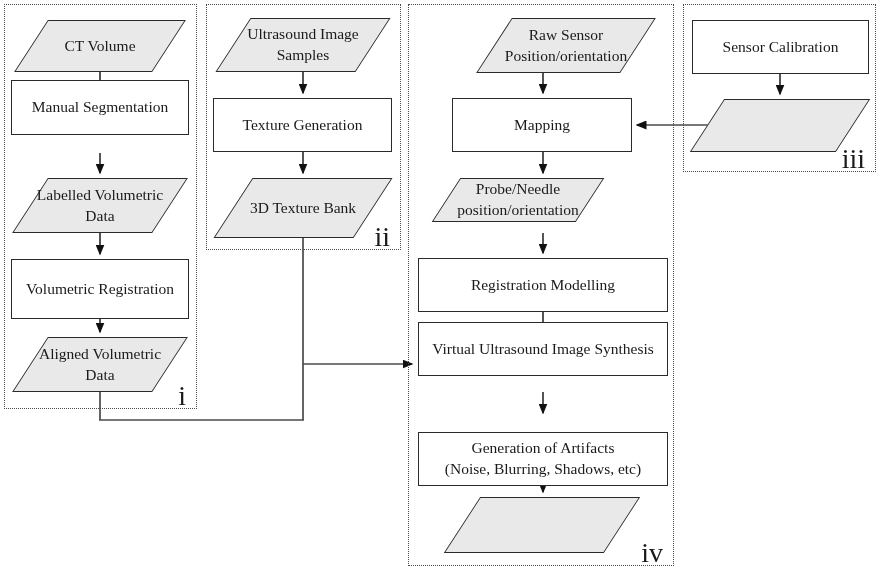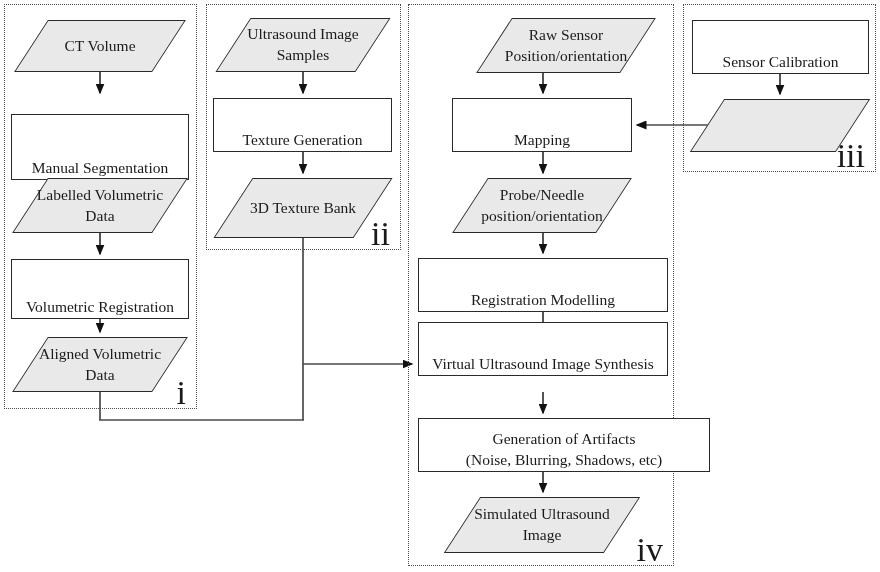--- a/index.html
+++ b/index.html
@@ -30,21 +30,21 @@
     width: 880px; height: 572px;
   }
   .group {
     position: absolute;
     border: 1px dotted var(--group_border);
   }
   .glabel {
     position: absolute;
     right: 10px;
     bottom: -2px;
-    font-size: 34px;
+    font-size: 28px;
     color: var(--text);
     line-height: 1.0;
   }
   .node {
     position: absolute;
     display: flex;
     align-items: center;
     justify-content: center;
   }
   .node .txt {
@@ -53,21 +53,20 @@
     text-align: center;
     white-space: pre-line;
     font-size: 15.5px;
     line-height: 1.35;
     color: var(--text);
     padding: 0 2px;
   }
   .node.rect {
     background: var(--process_fill);
     border: 1.4px solid var(--shape_border);
-    align-items: flex-end;
   }
   .node.para .pbg {
     position: absolute;
     top: 0; bottom: 0;
     left: 17px; right: 17px;
     background: var(--data_fill);
     border: 1.3px solid var(--shape_border);
     transform: skewX(-33deg);
     z-index: 1;
   }
@@ -117,21 +116,21 @@
     <span class="glabel">iii</span>
   </div>
   <div class="group" style="left:408px; top:4px; width:266px; height:562px">
     <span class="glabel">iv</span>
   </div>
 
   <div class="node para" style="left:14px; top:20px; width:172px; height:52px">
     <span class="pbg"></span>
     <span class="txt">CT Volume</span>
   </div>
-  <div class="node rect" style="left:11px; top:114px; width:178px; height:66px">
+  <div class="node rect" style="left:11px; top:80px; width:178px; height:55px">
     <span class="txt">Manual Segmentation</span>
   </div>
   <div class="node para" style="left:13px; top:178px; width:174px; height:55px">
     <span class="pbg"></span>
     <span class="txt">Labelled Volumetric
 Data</span>
   </div>
   <div class="node rect" style="left:11px; top:259px; width:178px; height:60px">
     <span class="txt">Volumetric Registration</span>
   </div>
@@ -162,34 +161,32 @@
   </div>
 
   <div class="node para" style="left:477px; top:18px; width:178px; height:55px">
     <span class="pbg"></span>
     <span class="txt">Raw Sensor
 Position/orientation</span>
   </div>
   <div class="node rect" style="left:452px; top:98px; width:180px; height:54px">
     <span class="txt">Mapping</span>
   </div>
-  <div class="node para" style="left:453px; top:178px; width:178px; height:55px">
+  <div class="node para" style="left:429px; top:178px; width:178px; height:44px">
     <span class="pbg"></span>
     <span class="txt">Probe/Needle
 position/orientation</span>
   </div>
   <div class="node rect" style="left:418px; top:258px; width:250px; height:54px">
     <span class="txt">Registration Modelling</span>
   </div>
   <div class="node rect" style="left:418px; top:322px; width:250px; height:54px">
     <span class="txt">Virtual Ultrasound Image Synthesis</span>
   </div>
-  <div class="node rect" style="left:418px; top:418px; width:292px; height:54px">
+  <div class="node rect" style="left:418px; top:432px; width:250px; height:54px">
     <span class="txt">Generation of Artifacts
 (Noise, Blurring, Shadows, etc)</span>
   </div>
   <div class="node para" style="left:445px; top:497px; width:194px; height:56px">
     <span class="pbg"></span>
-    <span class="txt">Simulated Ultrasound
-Image</span>
   </div>
 
 </div>
 
 </body></html>

